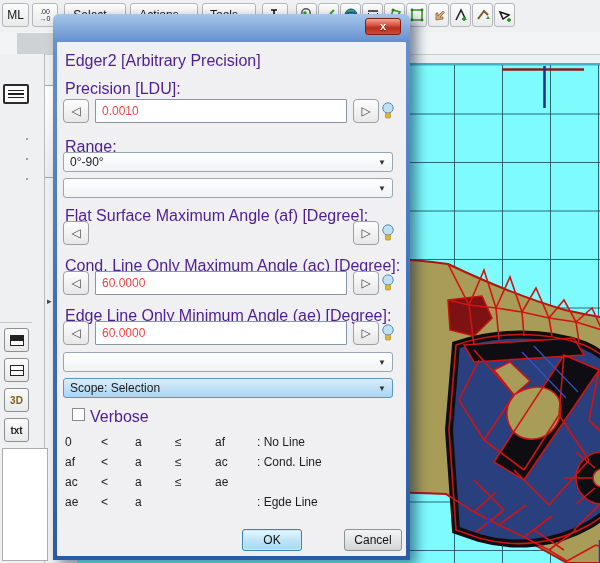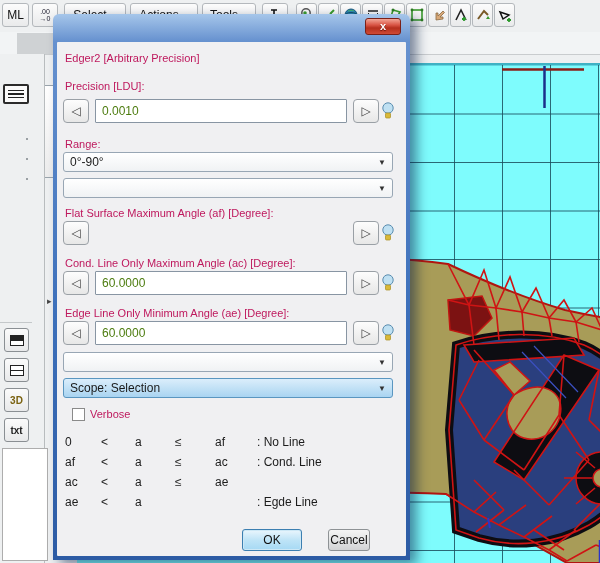--- a/index.html
+++ b/index.html
@@ -41,39 +41,39 @@
           border-radius:6px 6px 0 0;
           background:linear-gradient(180deg,#a6c6ea 0%,#6691cf 5%,#3c6fba 55%,#2c5ba4 100%);
           box-shadow:7px 5px 12px rgba(8,30,70,.5);
           padding:28px 4px 4px 4px;}
   #dlg-close{position:absolute;top:4px;right:9px;width:36px;height:17px;box-sizing:border-box;
              border:1px solid #7a2018;border-radius:3px;
              background:linear-gradient(#f2a596 0%,#d95545 40%,#b52f1d 60%,#d04a35 100%);
              color:#fff;font-size:11px;font-weight:bold;text-align:center;line-height:15px;
              text-shadow:0 1px 1px #6a150c;}
   #dlg-client{position:relative;width:349px;height:514px;background:#f0f0f2;border-radius:1px;}
-  .dlabel{position:absolute;font-size:11px;color:#be185d;white-space:nowrap;}
+  .dlabel{position:absolute;font-size:16px;color:#4c1d95;white-space:nowrap;}
   .spin{position:absolute;width:26px;height:24px;box-sizing:border-box;border:1px solid #9aa0a6;border-radius:4px;
         background:linear-gradient(#fdfdfd,#e7e7e7);display:flex;align-items:center;justify-content:center;
         font-size:12px;color:#444;}
   .dfield{position:absolute;width:252px;height:24px;box-sizing:border-box;border:1px solid #8895a3;border-radius:1px;
-          background:#fff;font-family:"Liberation Sans",sans-serif;font-size:12px;color:#4d7c0f;padding:0 0 0 6px;}
+          background:#fff;font-family:"Liberation Sans",sans-serif;font-size:12px;color:#ef4444;padding:0 0 0 6px;}
   .bulb{position:absolute;width:14px;height:20px;}
   .combo{position:absolute;width:330px;height:20px;box-sizing:border-box;border:1px solid #98a6b4;border-radius:3px;
          background:linear-gradient(#ffffff,#f0f2f4);font-size:12px;color:#1a1a1a;
          display:flex;align-items:center;padding:0 6px;}
   .combo .arr{position:absolute;right:6px;font-size:8px;color:#333;}
   .combo.hl{background:linear-gradient(#dbeefb,#a9d4f1);border-color:#5a96c0;}
   .chk{position:absolute;width:13px;height:13px;box-sizing:border-box;border:1px solid #8a8a8a;background:#fff;}
   .tcell{position:absolute;font-size:12px;color:#1c1c1c;white-space:nowrap;}
   .dbtn{position:absolute;height:22px;box-sizing:border-box;border-radius:3px;font-size:12px;color:#111;
         display:flex;align-items:center;justify-content:center;}
   #btn-ok{left:185px;top:487px;width:60px;border:1px solid #3c7fb1;
           background:linear-gradient(#eaf6fd,#bfe4f7 50%,#a6d9f4);box-shadow:0 0 0 1px #cde8f6 inset;}
-  #btn-cancel{left:271px;top:487px;width:42px;border:1px solid #8e9295;
+  #btn-cancel{left:287px;top:487px;width:58px;border:1px solid #8e9295;
           background:linear-gradient(#f4f4f4,#e4e5e6 50%,#d2d3d5);}
 </style>
 </head>
 <body>
 
 <div id="screen">
 
   <div class="abs" style="left:0;top:0;width:600px;height:563px;">
     <svg width="600" height="563" viewBox="0 0 600 563" xmlns="http://www.w3.org/2000/svg">
 

